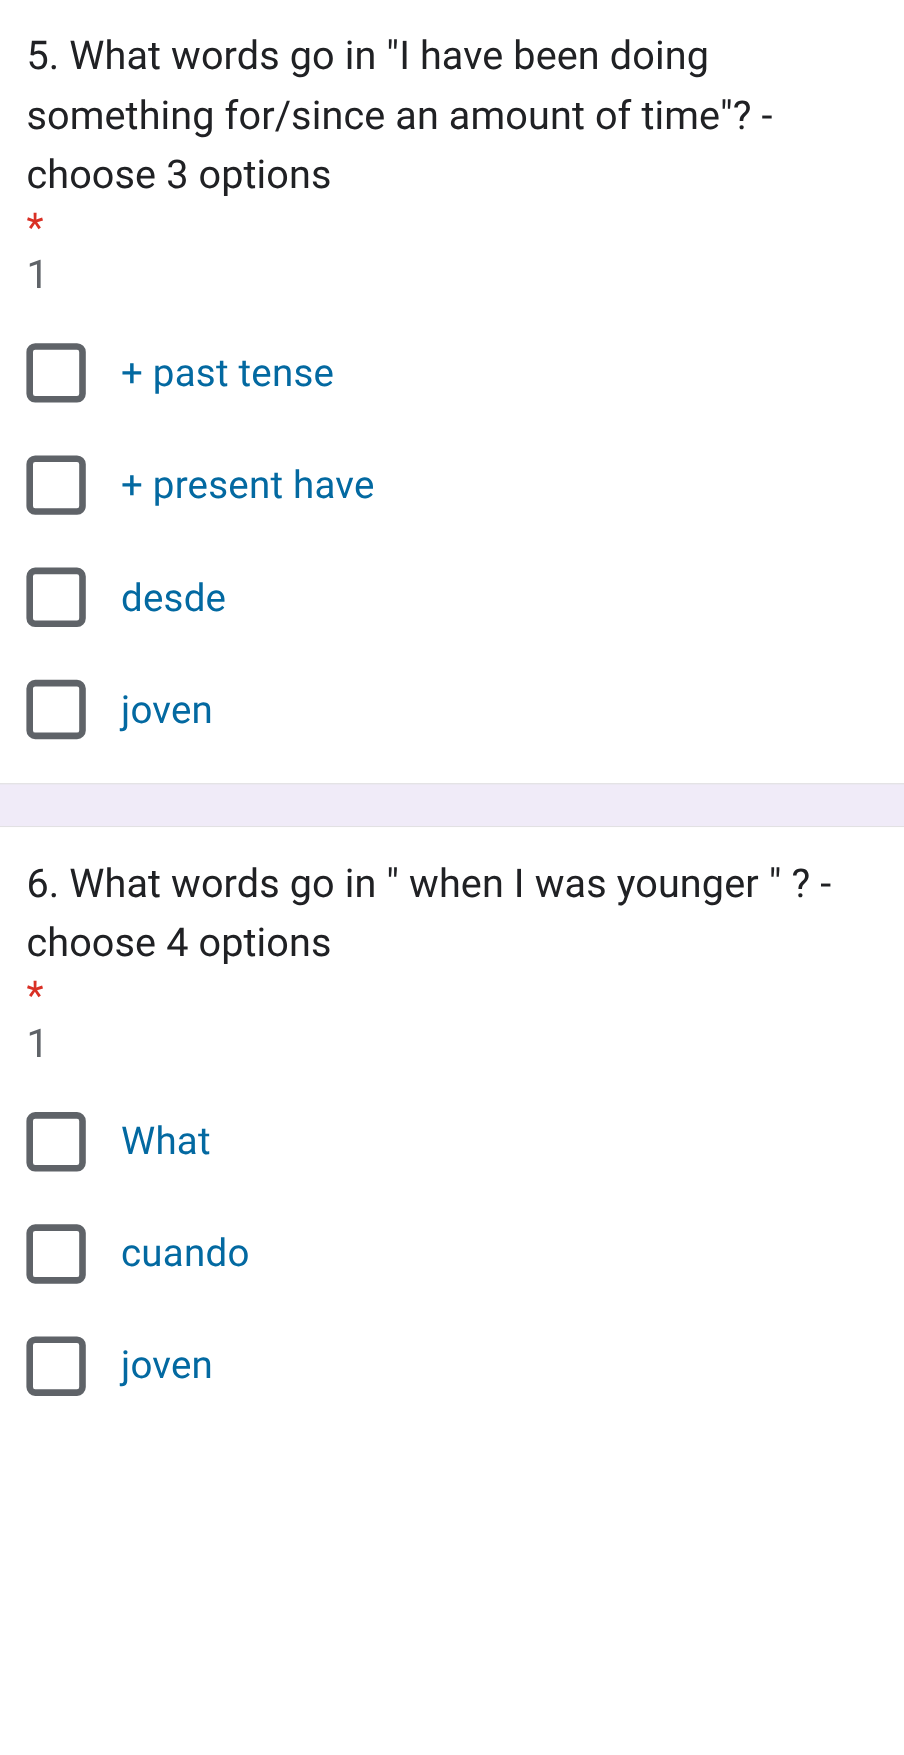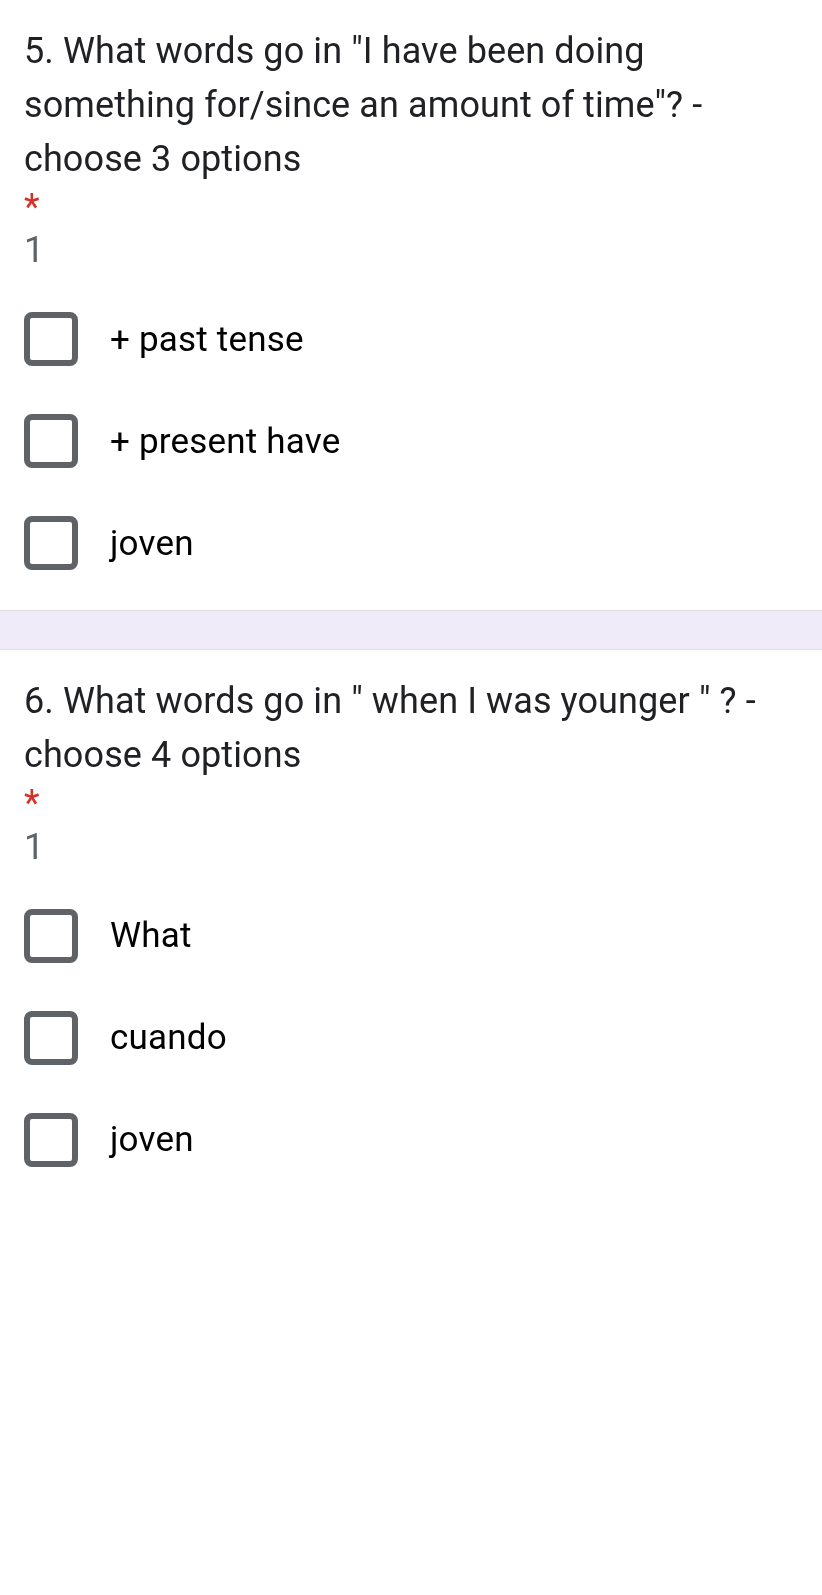--- a/index.html
+++ b/index.html
@@ -57,41 +57,45 @@
     .checkbox-box {
       width: 54px;
       height: 54px;
       border: 6px solid #5f6368;
       border-radius: 8px;
       flex-shrink: 0;
       margin-right: 32px;
     }
     .option-label {
       font-size: 35px;
-      color: #000000;
+      color: #0369a1;
       letter-spacing: 0.2px;
     }
   </style>
 </head>
 <body>
 
 <div class="question-card">
   <div class="question-header">
     <div class="question-text">5. What words go in "I have been doing something for/since an amount of time"? - choose 3 options</div>
     <span class="required-marker">*</span>
     <span class="points">1</span>
   </div>
   <div class="options">
     <div class="option-row">
       <div class="checkbox-box"></div>
       <span class="option-label">+ past tense</span>
     </div>
     <div class="option-row">
       <div class="checkbox-box"></div>
       <span class="option-label">+ present have</span>
+    </div>
+    <div class="option-row">
+      <div class="checkbox-box"></div>
+      <span class="option-label">desde</span>
     </div>
     <div class="option-row">
       <div class="checkbox-box"></div>
       <span class="option-label">joven</span>
     </div>
   </div>
 </div>
 
 <div class="divider"></div>
 

